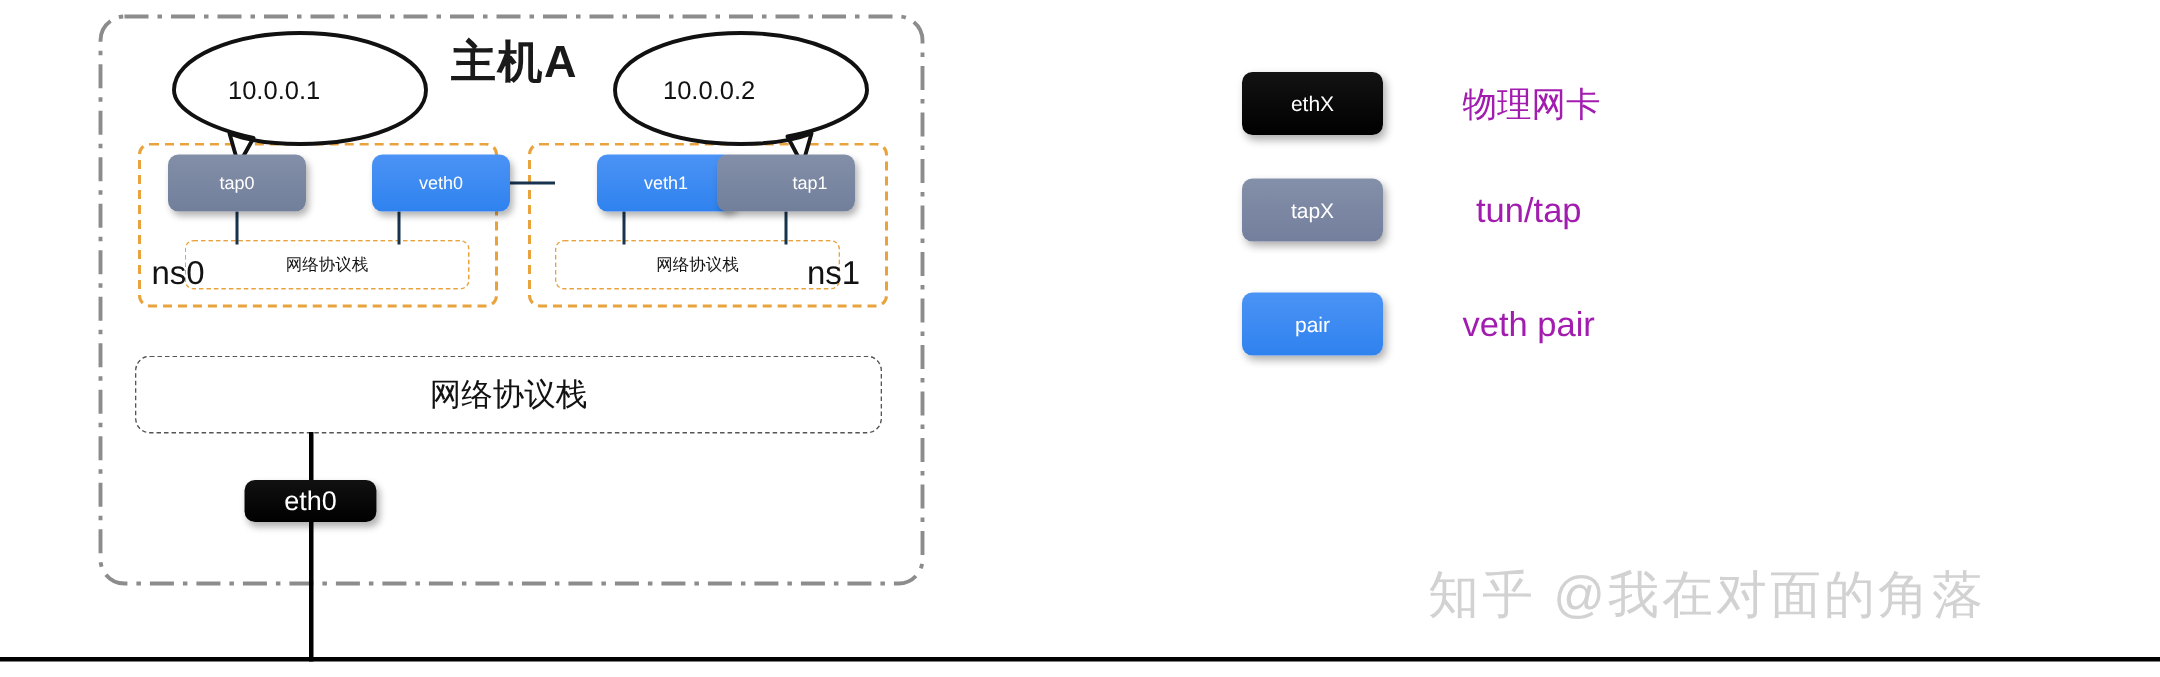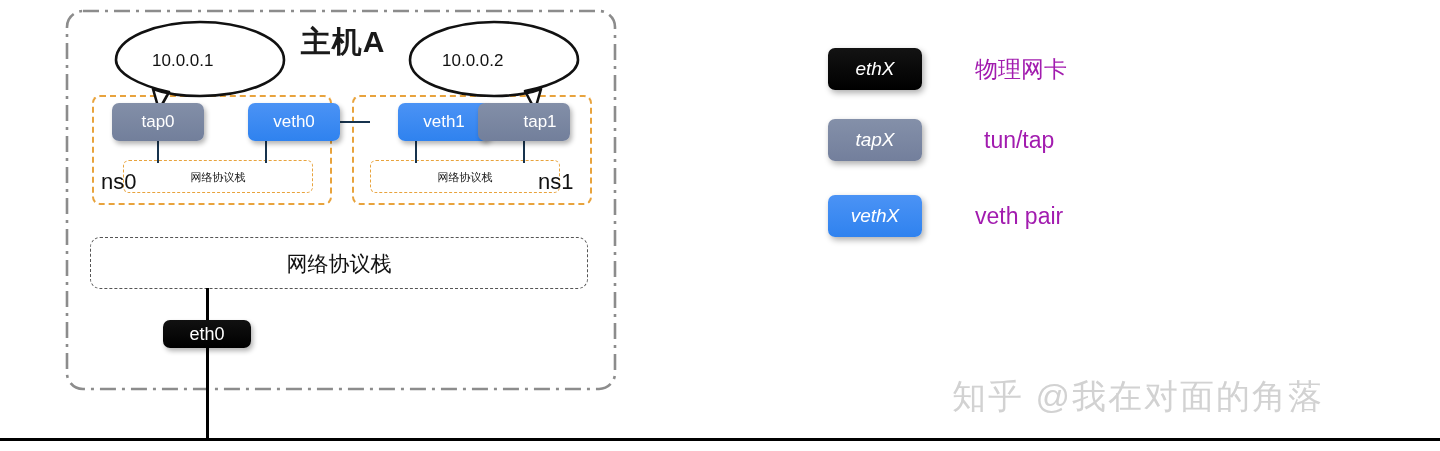--- a/index.html
+++ b/index.html
@@ -65,21 +65,21 @@
     text-align: center;
     line-height: 33px;
     width: 100%;
     white-space: nowrap;
   }
 
   
   .device {
     border-radius: 7px;
     color: #ffffff;
-    font-size: 17px;
+    font-size: 12px;
     text-align: center;
     white-space: nowrap;
     box-shadow: 2px 3px 5px rgba(0,0,0,0.30);
     display: flex;
     align-items: center;
     justify-content: center;
     z-index: 5;
   }
   .device.tap  { background: linear-gradient(180deg, #838fa8 0%, #727f9b 100%); }
   .device.veth { background: linear-gradient(180deg, #4b93f5 0%, #2f82ef 100%); margin-left: 28px; }
@@ -142,27 +142,26 @@
     white-space: nowrap;
     z-index: 5;
   }
   #bubble-left-text  { left: 152px; top: 51px; }
   #bubble-right-text { left: 442px; top: 51px; }
 
   
   .legend-chip {
     border-radius: 7px;
     color: #ffffff;
-    font-size: 19px;
+    font-size: 14px;
     display: flex;
     align-items: center;
     justify-content: center;
     white-space: nowrap;
     box-shadow: 2px 3px 6px rgba(0,0,0,0.32);
-    font-style: italic;
   }
   .legend-chip.eth  { background: linear-gradient(180deg, #131313 0%, #000000 100%); }
   .legend-chip.tap  { background: linear-gradient(180deg, #8490a9 0%, #737f9c 100%); }
   .legend-chip.veth { background: linear-gradient(180deg, #4b93f5 0%, #2f82ef 100%); }
 
   #legend-chip-0 { left: 828px; top: 48px;  width: 94px; height: 42px; }
   #legend-chip-1 { left: 828px; top: 119px; width: 94px; height: 42px; }
   #legend-chip-2 { left: 828px; top: 195px; width: 94px; height: 42px; }
 
   .legend-label {
@@ -249,16 +248,16 @@
 <div class="abs" id="conn-eth-trunk"></div>
 <div class="abs device eth" id="dev-eth0">eth0</div>
 <div class="abs" id="external-line"></div>
 
 <div class="abs legend-chip eth" id="legend-chip-0">ethX</div>
 <div class="abs legend-label" id="legend-label-0">物理网卡</div>
 
 <div class="abs legend-chip tap" id="legend-chip-1">tapX</div>
 <div class="abs legend-label" id="legend-label-1">tun/tap</div>
 
-<div class="abs legend-chip veth" id="legend-chip-2">vethX</div>
+<div class="abs legend-chip veth" id="legend-chip-2">pair</div>
 <div class="abs legend-label" id="legend-label-2">veth pair</div>
 
 <div class="abs" id="watermark">知乎 @我在对面的角落</div>
 
 </body></html>

